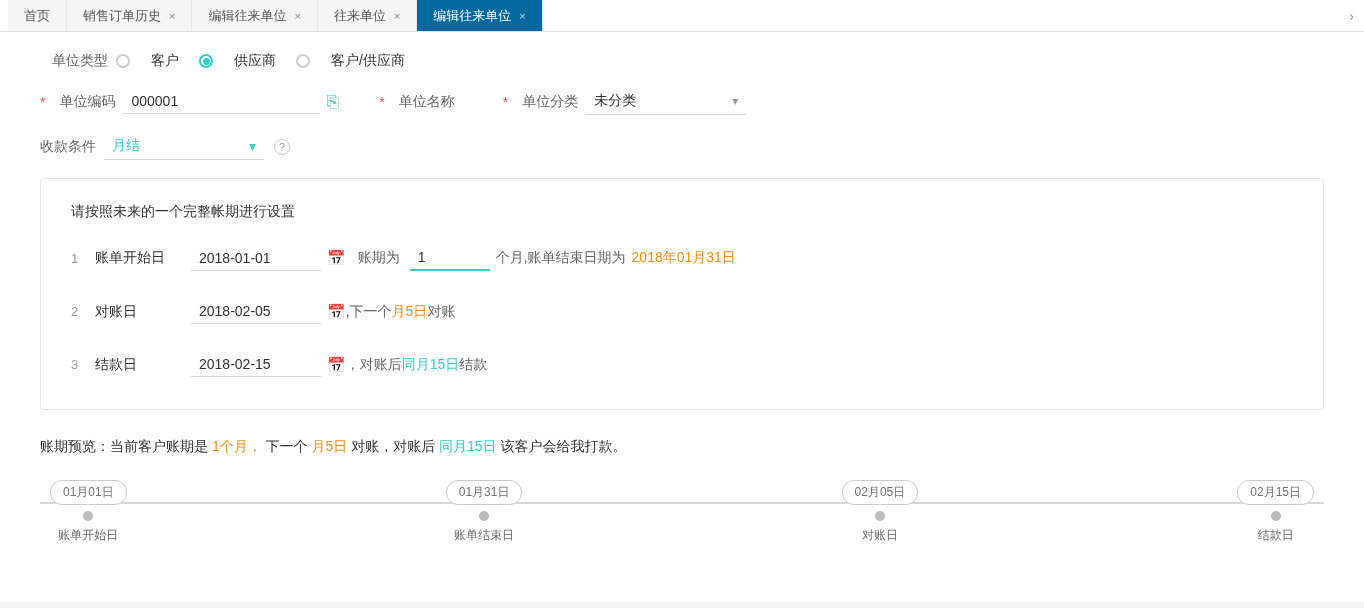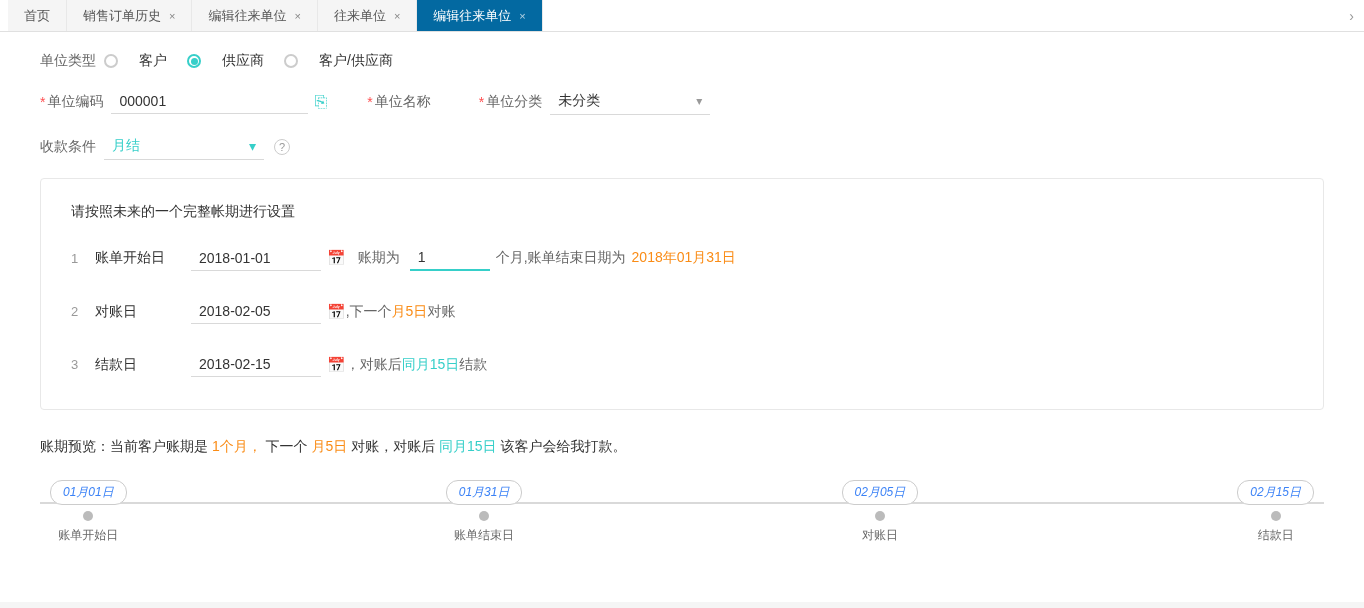--- a/index.html
+++ b/index.html
@@ -57,20 +57,21 @@
     .form-row {
       display: flex;
       align-items: center;
       margin-bottom: 18px;
     }
     .form-label {
       color: #666;
       margin-right: 8px;
       font-size: 14px;
       white-space: nowrap;
+      margin-left: 12px;
     }
     .required-star {
       color: #ff4d4f;
       margin-right: 2px;
     }
 
     
     .radio-group {
       display: flex;
       align-items: center;
@@ -256,24 +257,23 @@
     .tl-node {
       display: flex;
       flex-direction: column;
       align-items: center;
     }
     .tl-badge {
       border: 1px solid #ccc;
       border-radius: 12px;
       padding: 3px 12px;
       font-size: 12px;
-      color: #3b82f6;
+      color: #737373;
       background: #fff;
       white-space: nowrap;
-      font-style: italic;
     }
     .tl-dot {
       width: 10px;
       height: 10px;
       border-radius: 50%;
       background: #bbb;
       margin: 6px 0;
     }
     .tl-label {
       font-size: 12px;

